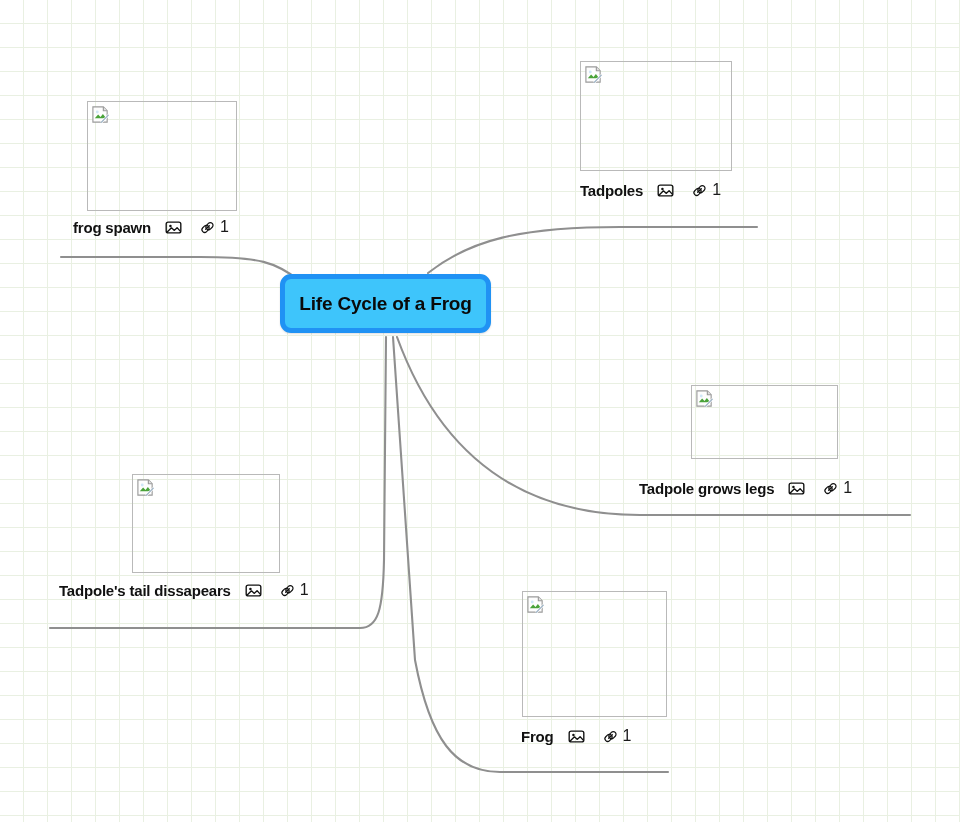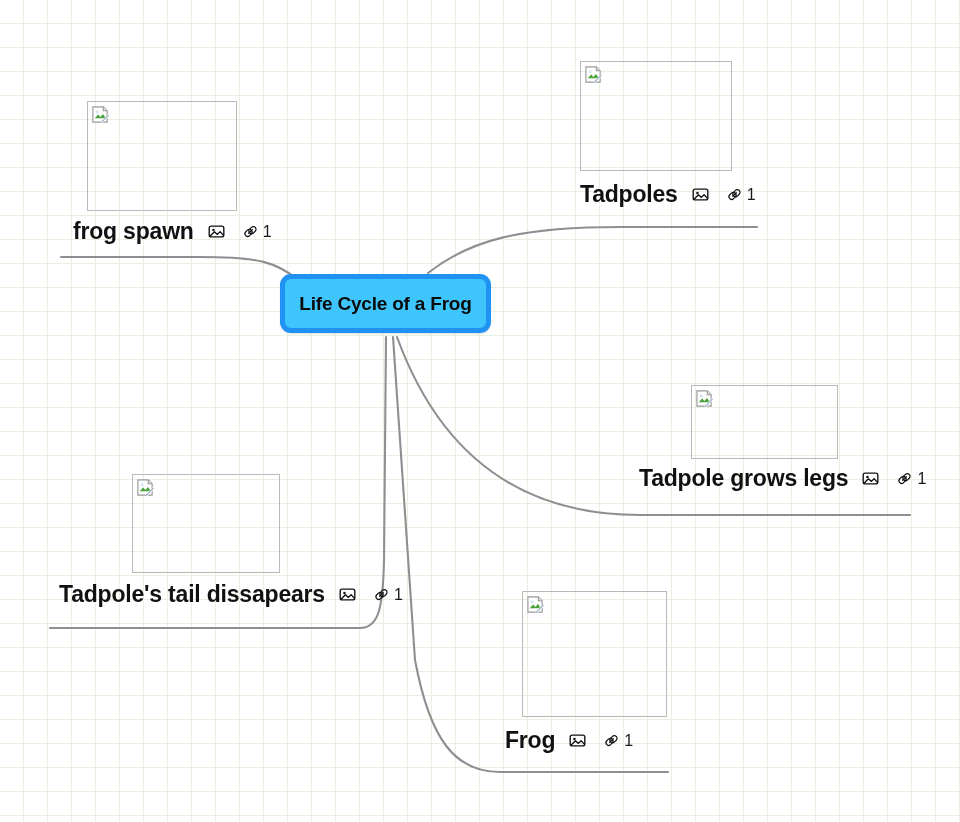--- a/index.html
+++ b/index.html
@@ -75,21 +75,21 @@
     width: 19px;
     height: 19px;
   }
   .topic-row {
     display: flex;
     align-items: center;
     white-space: nowrap;
     margin-top: 7px;
   }
   .topic-label {
-    font-size: 23px;
+    font-size: 15px;
     font-weight: bold;
     color: #111111;
     letter-spacing: -0.2px;
   }
   .icon-img {
     margin-left: 14px;
     width: 17px;
     height: 17px;
     display: inline-block;
     flex: 0 0 auto;
@@ -188,21 +188,21 @@
     <div class="img-frame" style="width:147px; height:74px; margin-left:52px;">
       <svg class="broken-img" viewBox="0 0 20 20">
         <path d="M2 2 h11 l4 4 v12 h-15 z" fill="#fdfdfd" stroke="#9a9a9a" stroke-width="1.2"></path>
         <path d="M13 2 v4 h4" fill="#e2e2e2" stroke="#9a9a9a" stroke-width="1.2"></path>
         <path d="M4 14 l3.5 -4 2.5 2.6 2.5 -3 3.5 4.4 z" fill="#4aa33a"></path>
         <circle cx="6.6" cy="7.4" r="1.5" fill="#cfe6f7"></circle>
         <path d="M10.5 18.5 L18.5 10.5" stroke="#ffffff" stroke-width="2.4"></path>
         <path d="M10.5 18.5 L18.5 10.5" stroke="#8fa8bd" stroke-width="1.1"></path>
       </svg>
     </div>
-    <div class="topic-row" style="margin-top:6px;">
+    <div class="topic-row" style="margin-top:20px;">
       <span class="topic-label">Tadpole grows legs</span>
       <svg class="icon-img" viewBox="0 0 20 20">
         <rect x="1.4" y="3.6" width="17.2" height="12.8" rx="2.4" fill="none" stroke="#111111" stroke-width="1.6"></rect>
         <circle cx="6.4" cy="8.2" r="1.5" fill="#111111"></circle>
         <path d="M2.6 15.2 L7.6 10.4 L11 13.4 L14.2 10.2 L17.6 14" fill="none" stroke="#111111" stroke-width="1.6" stroke-linejoin="round" stroke-linecap="round"></path>
       </svg>
       <svg class="icon-link" viewBox="0 0 20 20">
         <path d="M7.6 12.4 L12.4 7.6" stroke="#111111" stroke-width="1.7" stroke-linecap="round"></path>
         <path d="M11.2 4.6 a3.6 3.6 0 0 1 5.1 5.1 l-2.2 2.2 a3.6 3.6 0 0 1 -5.1 -5.1 z" fill="none" stroke="#111111" stroke-width="1.6"></path>
         <path d="M8.8 15.4 a3.6 3.6 0 0 1 -5.1 -5.1 l2.2 -2.2 a3.6 3.6 0 0 1 5.1 5.1 z" fill="none" stroke="#111111" stroke-width="1.6"></path>
@@ -242,21 +242,21 @@
     <div class="img-frame" style="width:145px; height:126px; margin-left:17px;">
       <svg class="broken-img" viewBox="0 0 20 20">
         <path d="M2 2 h11 l4 4 v12 h-15 z" fill="#fdfdfd" stroke="#9a9a9a" stroke-width="1.2"></path>
         <path d="M13 2 v4 h4" fill="#e2e2e2" stroke="#9a9a9a" stroke-width="1.2"></path>
         <path d="M4 14 l3.5 -4 2.5 2.6 2.5 -3 3.5 4.4 z" fill="#4aa33a"></path>
         <circle cx="6.6" cy="7.4" r="1.5" fill="#cfe6f7"></circle>
         <path d="M10.5 18.5 L18.5 10.5" stroke="#ffffff" stroke-width="2.4"></path>
         <path d="M10.5 18.5 L18.5 10.5" stroke="#8fa8bd" stroke-width="1.1"></path>
       </svg>
     </div>
-    <div class="topic-row" style="margin-top:10px; ">
+    <div class="topic-row" style="margin-top:10px; margin-left:16px;">
       <span class="topic-label">Frog</span>
       <svg class="icon-img" viewBox="0 0 20 20">
         <rect x="1.4" y="3.6" width="17.2" height="12.8" rx="2.4" fill="none" stroke="#111111" stroke-width="1.6"></rect>
         <circle cx="6.4" cy="8.2" r="1.5" fill="#111111"></circle>
         <path d="M2.6 15.2 L7.6 10.4 L11 13.4 L14.2 10.2 L17.6 14" fill="none" stroke="#111111" stroke-width="1.6" stroke-linejoin="round" stroke-linecap="round"></path>
       </svg>
       <svg class="icon-link" viewBox="0 0 20 20">
         <path d="M7.6 12.4 L12.4 7.6" stroke="#111111" stroke-width="1.7" stroke-linecap="round"></path>
         <path d="M11.2 4.6 a3.6 3.6 0 0 1 5.1 5.1 l-2.2 2.2 a3.6 3.6 0 0 1 -5.1 -5.1 z" fill="none" stroke="#111111" stroke-width="1.6"></path>
         <path d="M8.8 15.4 a3.6 3.6 0 0 1 -5.1 -5.1 l2.2 -2.2 a3.6 3.6 0 0 1 5.1 5.1 z" fill="none" stroke="#111111" stroke-width="1.6"></path>

